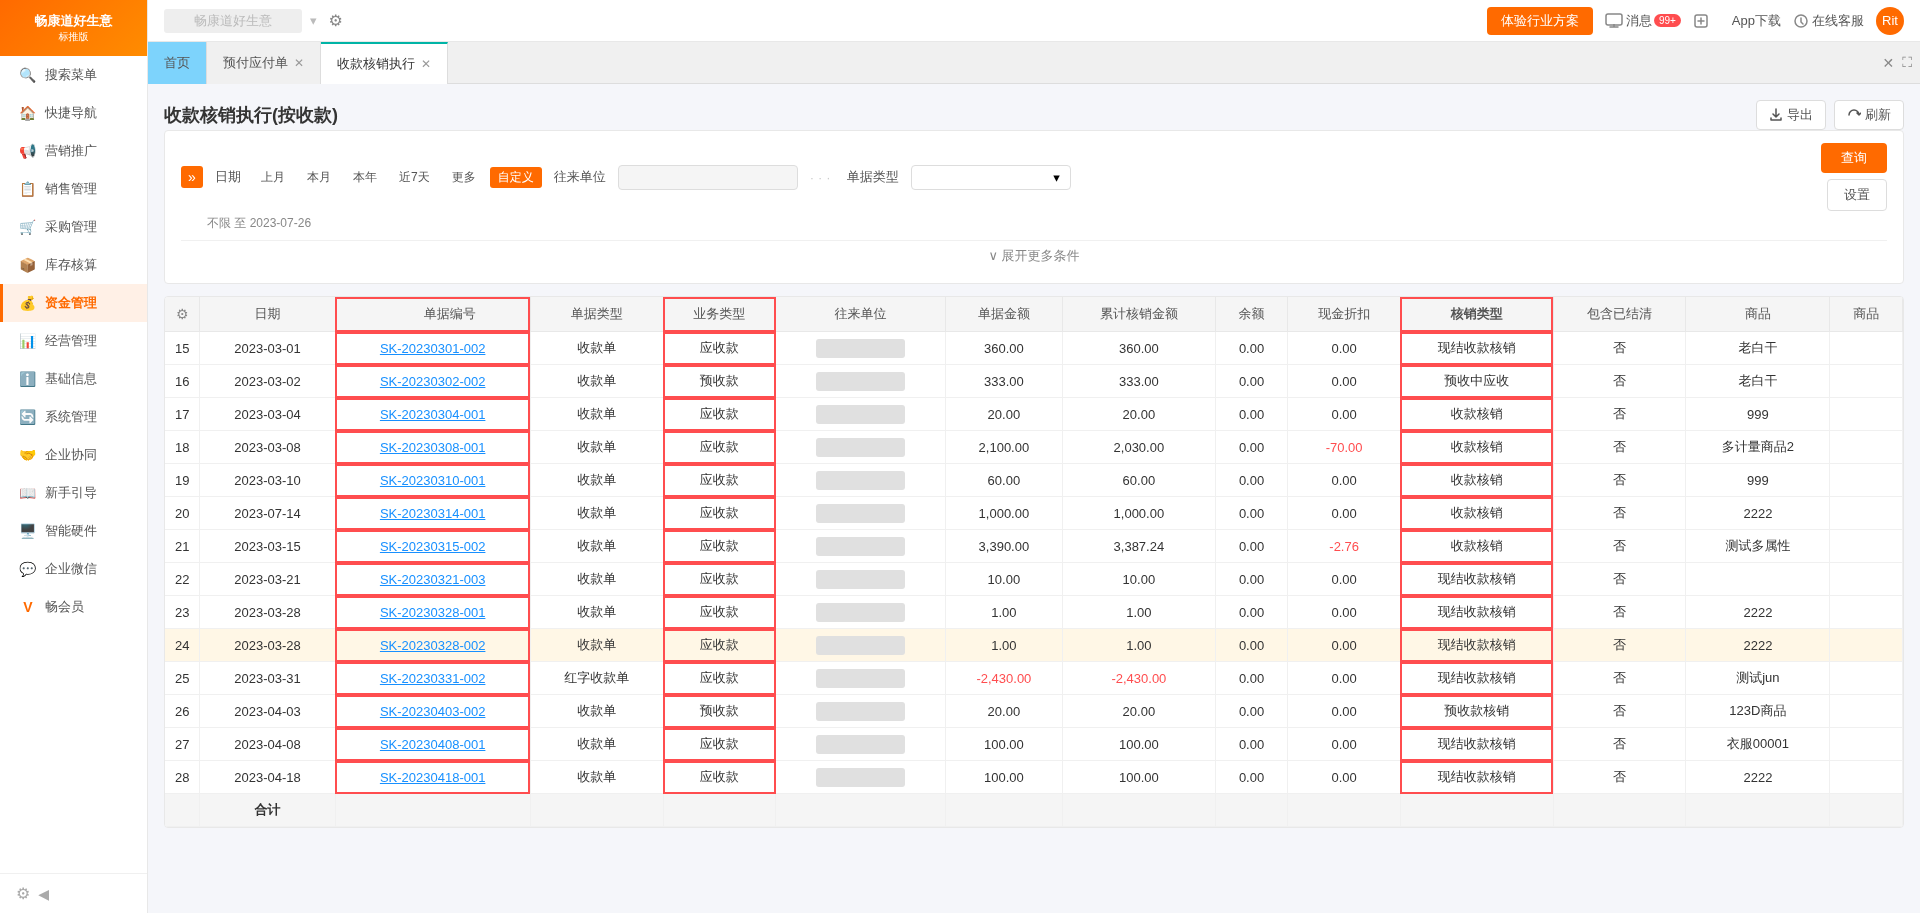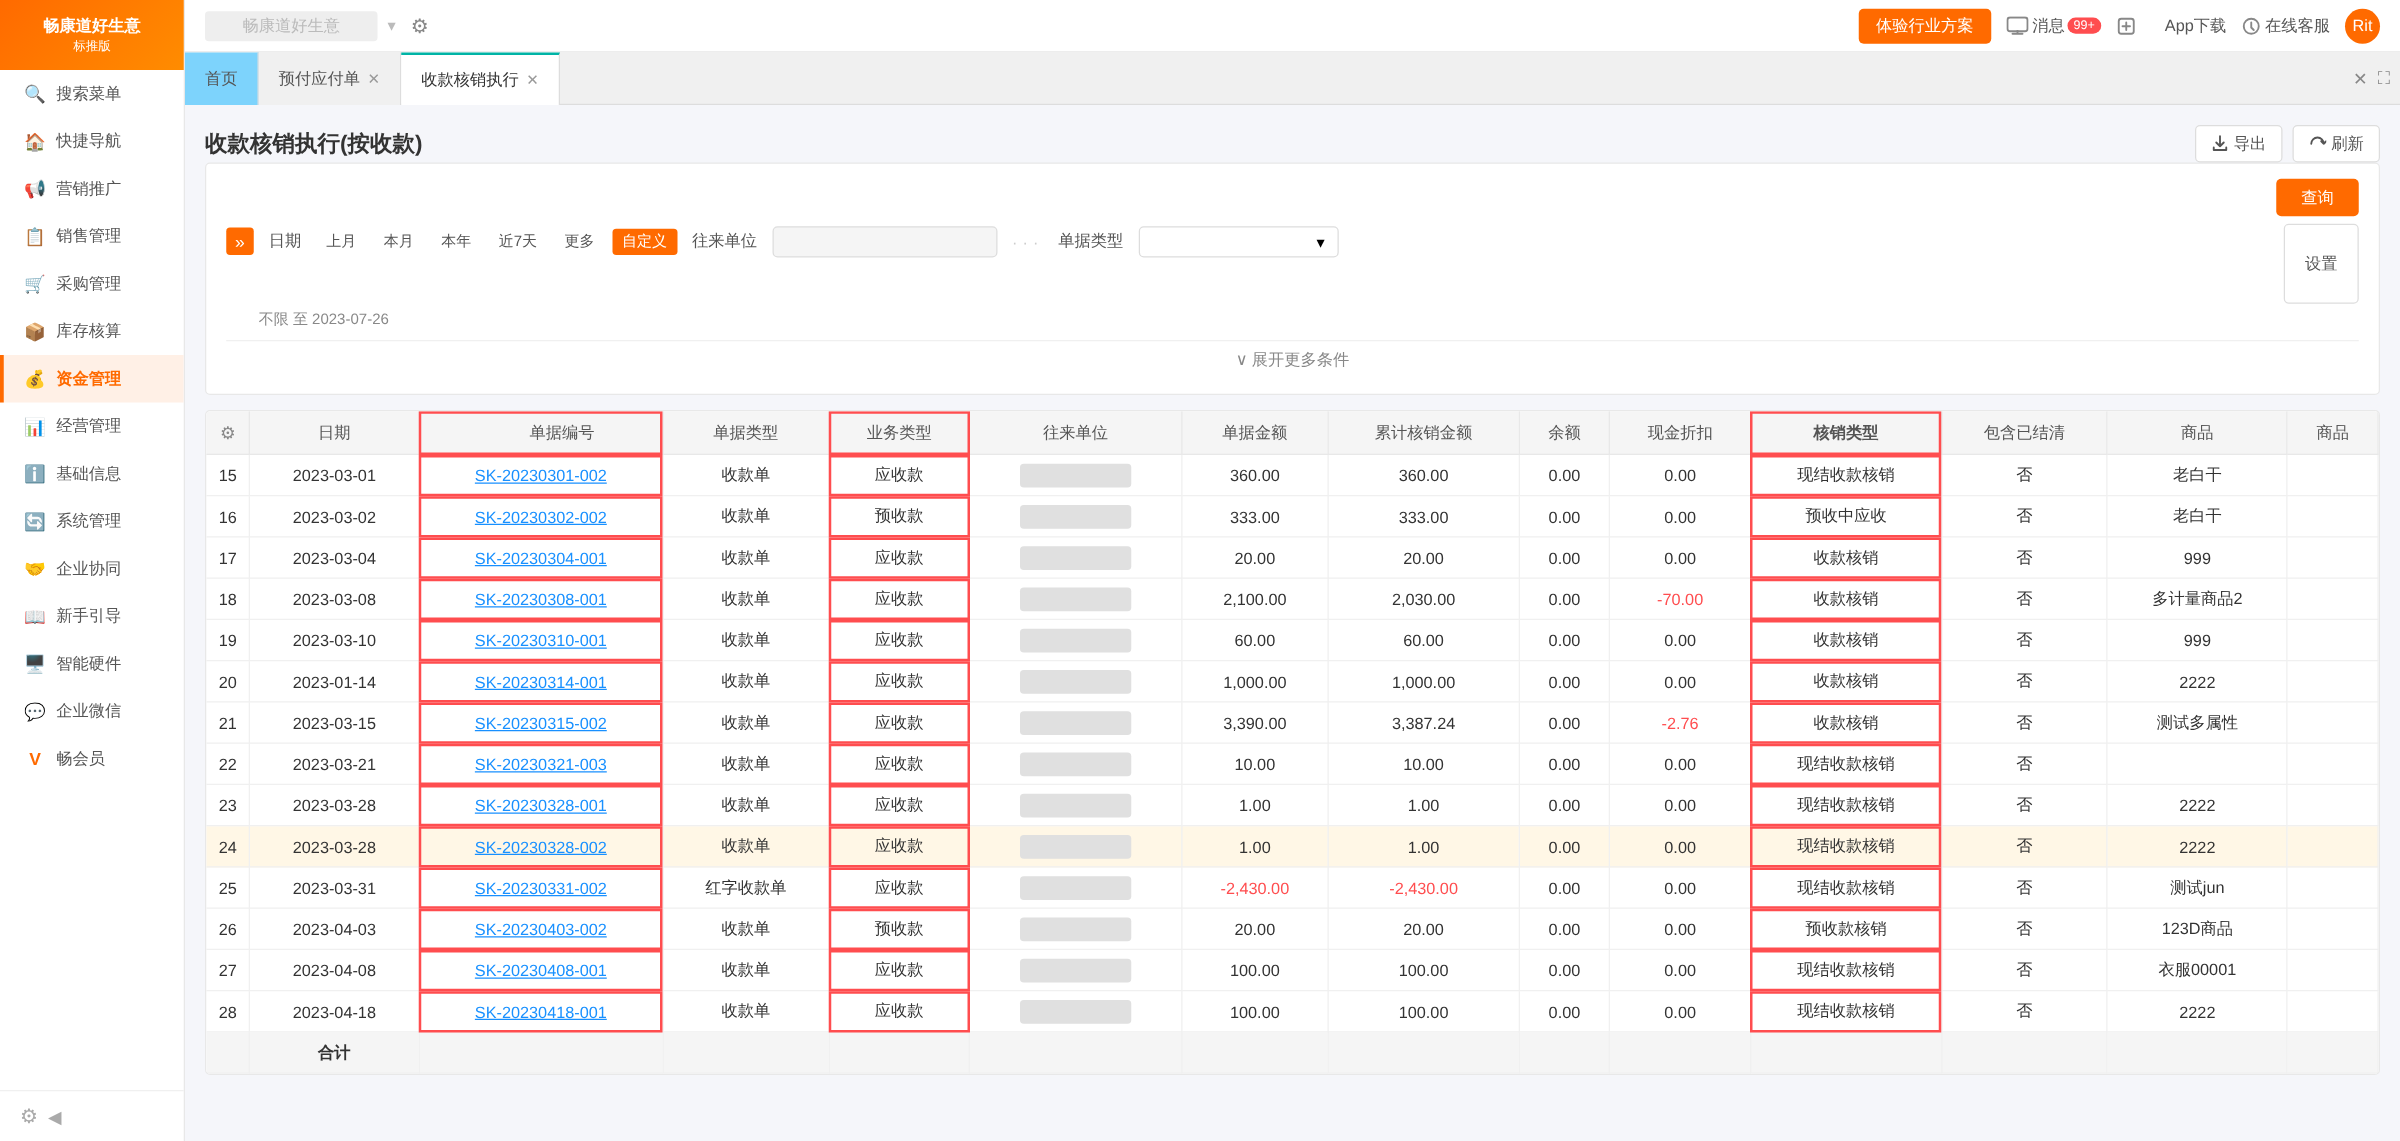--- a/index.html
+++ b/index.html
@@ -175,21 +175,21 @@
       border-radius: 4px;
       padding: 6px 20px;
       cursor: pointer;
       font-size: 13px;
     }
     .settings-btn {
       background: #fff;
       color: #555;
       border: 1px solid #ddd;
       border-radius: 4px;
-      padding: 22px 16px;
+      padding: 6px 16px;
       cursor: pointer;
       font-size: 13px;
     }
     .filter-right { margin-left: auto; display: flex; flex-direction: column; gap: 6px; align-items: flex-end; }
 
     
     .table-card {
       background: #fff;
       border-radius: 4px;
       border: 1px solid #e8e8e8;
@@ -518,21 +518,21 @@
               <td>60.00</td>
               <td>0.00</td>
               <td>0.00</td>
               <td style="outline: rgb(255, 77, 79) solid 2px; outline-offset: -2px;">收款核销</td>
               <td>否</td>
               <td>999</td>
               <td></td>
             </tr>
             <tr>
               <td>20</td>
-              <td>2023-01-14</td>
+              <td>2023-07-14</td>
               <td class="link" style="outline: rgb(255, 77, 79) solid 2px; outline-offset: -2px;">SK-20230314-001</td>
               <td>收款单</td>
               <td style="outline: rgb(255, 77, 79) solid 2px; outline-offset: -2px;">应收款</td>
               <td><span style="background:#e0e0e0; border-radius:3px; color:transparent; user-select:none; padding:2px 30px;">&nbsp;&nbsp;&nbsp;&nbsp;&nbsp;&nbsp;&nbsp;&nbsp;</span></td>
               <td>1,000.00</td>
               <td>1,000.00</td>
               <td>0.00</td>
               <td>0.00</td>
               <td style="outline: rgb(255, 77, 79) solid 2px; outline-offset: -2px;">收款核销</td>
               <td>否</td>

